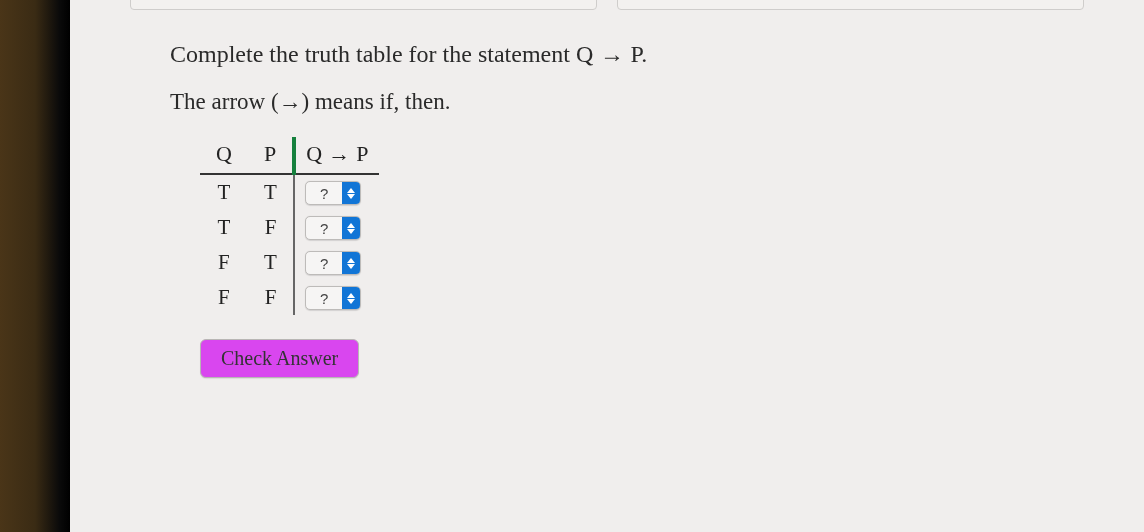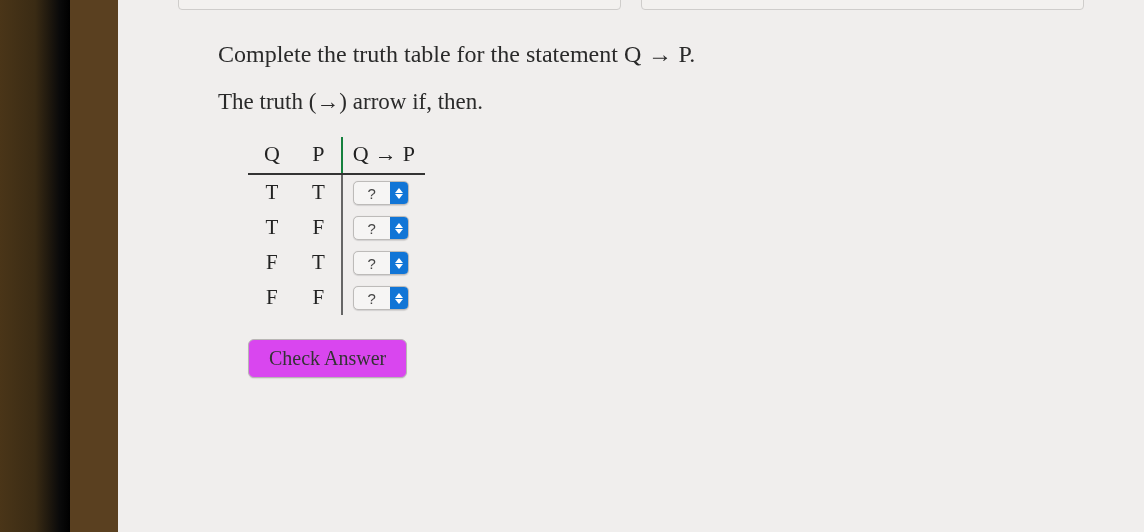--- a/index.html
+++ b/index.html
@@ -8,21 +8,20 @@
       padding: 0;
       font-family: Georgia, 'Times New Roman', serif;
       background: #5a4020;
       width: 1144px;
       height: 532px;
       overflow: hidden;
     }
     .outer {
       display: flex;
       height: 100%;
-      gap: 48px;
     }
     .bezel {
       width: 70px;
       background: linear-gradient(to right, #4a3518 0%, #3a2b14 50%, #0a0a0a 85%, #000 100%);
     }
     .screen {
       flex: 1;
       background: #f0eeed;
       padding: 30px 40px 30px 100px;
       position: relative;
@@ -47,21 +46,21 @@
       color: #222;
     }
     .truth-table th {
       font-weight: 500;
       padding: 4px 16px 6px 16px;
       border-bottom: 2px solid #333;
       text-align: center;
       font-family: Georgia, serif;
     }
     .truth-table th.col-result {
-      border-left: 2px solid #15803d;
+      border-left: 4px solid #15803d;
       padding-left: 10px;
       padding-right: 10px;
       text-align: left;
     }
     .truth-table td {
       padding: 5px 16px;
       text-align: center;
       font-size: 21px;
     }
     .truth-table td.col-p {
@@ -141,21 +140,21 @@
     <div class="top-boxes">
       <div class="top-box"></div>
       <div class="top-box"></div>
     </div>
 
     <p class="prompt-1">
       <span>Complete the truth table for the statement </span><span>Q</span><span class="arrow-sym"> → </span><span>P.</span>
     </p>
 
     <p class="prompt-2">
-      <span>The truth (</span><span class="arrow-sym">→</span><span>) arrow if, then.</span>
+      <span>The arrow (</span><span class="arrow-sym">→</span><span>) means if, then.</span>
     </p>
 
     <table class="truth-table">
       <thead>
         <tr>
           <th>Q</th>
           <th>P</th>
           <th class="col-result">
             <span>Q</span><span class="arrow-sym"> → </span><span>P</span>
           </th>

